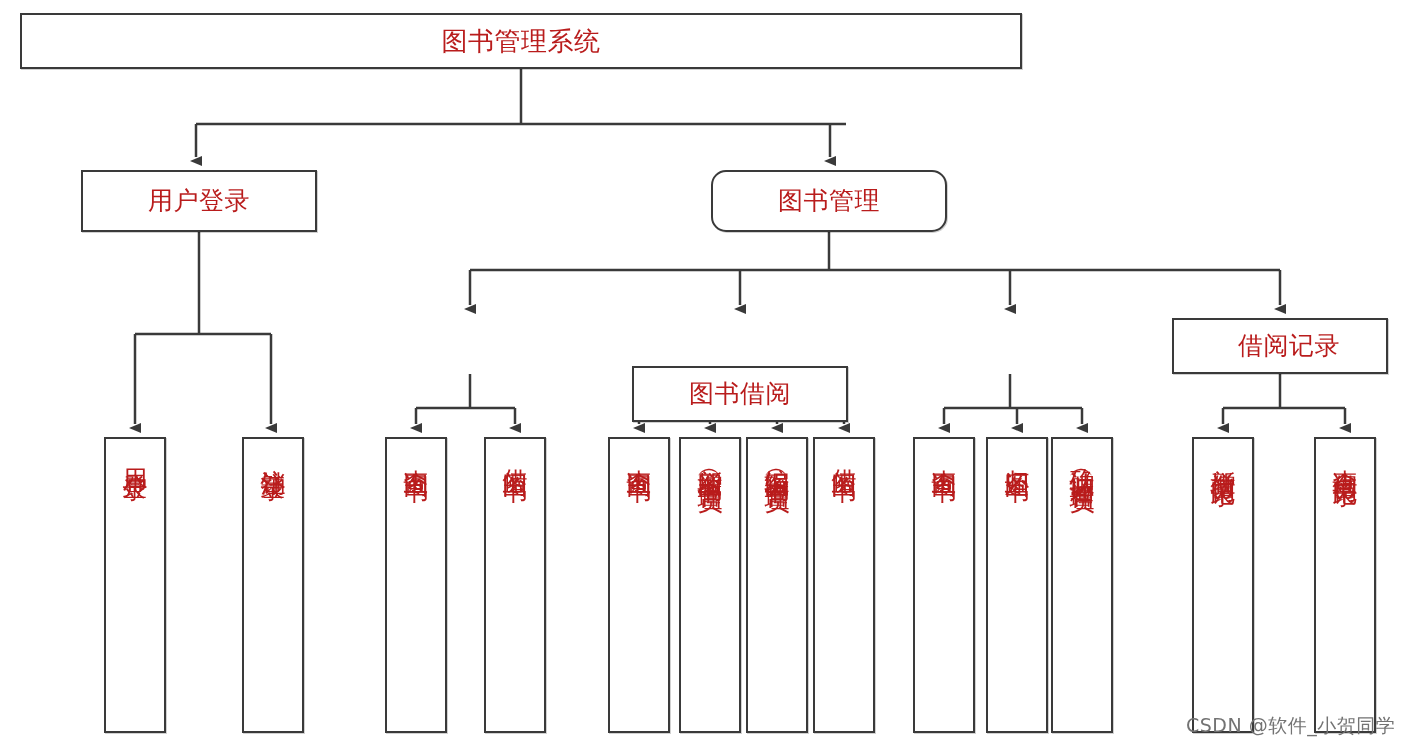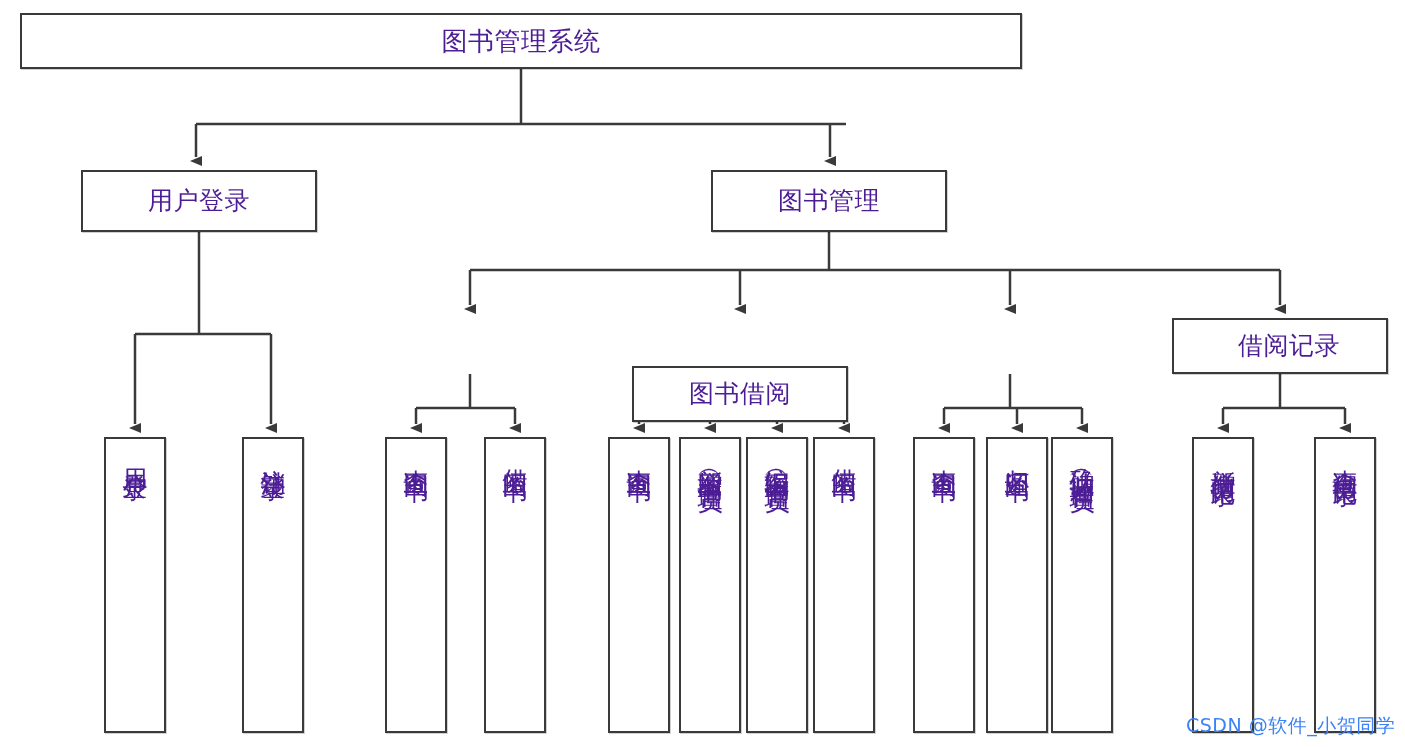--- a/index.html
+++ b/index.html
@@ -27,21 +27,21 @@
     pointer-events: none;
   }
   .node {
     position: absolute;
     box-sizing: border-box;
     background: #ffffff;
     border: 2.5px solid #3a3a3a;
     display: flex;
     align-items: center;
     justify-content: center;
-    color: #4c1d95;
+    color: #b91c1c;
     box-shadow: 1px 1px 0 rgba(0,0,0,0.18);
   }
   .node .label {
     display: block;
     text-align: center;
     letter-spacing: 0.5px;
     line-height: 1.18;
   }
   
   .node.horiz .label {
@@ -57,21 +57,21 @@
   .node.vert .label {
     writing-mode: vertical-rl;
     text-orientation: upright;
     font-size: 25px;
     line-height: 1.08;
     letter-spacing: 3px;
     white-space: nowrap;
   }
   .watermark {
     position: absolute;
-    color: #3b82f6;
+    color: #737373;
     font-size: 19px;
     white-space: nowrap;
     letter-spacing: 0.5px;
   }
 </style>
 </head>
 <body>
 
 <div id="canvas">
 
@@ -125,21 +125,21 @@
     </g>
   </svg>
 
   <div class="node horiz root" style="left:20px; top:13px; width:1002px; height:56px;">
     <span class="label">图书管理系统</span>
   </div>
 
   <div class="node horiz" style="left:81px; top:170px; width:236px; height:62px;">
     <span class="label">用户登录</span>
   </div>
-  <div class="node horiz" style="left:711px; top:170px; width:236px; height:62px;">
+  <div class="node horiz" style="left:711px; top:170px; width:236px; height:62px;border-radius:15px;">
     <span class="label">图书管理</span>
   </div>
 
   <div class="node horiz" style="left:632px; top:318px; width:216px; height:56px;margin-top:48px;">
     <span class="label">图书借阅</span>
   </div>
   <div class="node horiz" style="left:1172px; top:318px; width:216px; height:56px;padding-left:18px;">
     <span class="label">借阅记录</span>
   </div>
 

